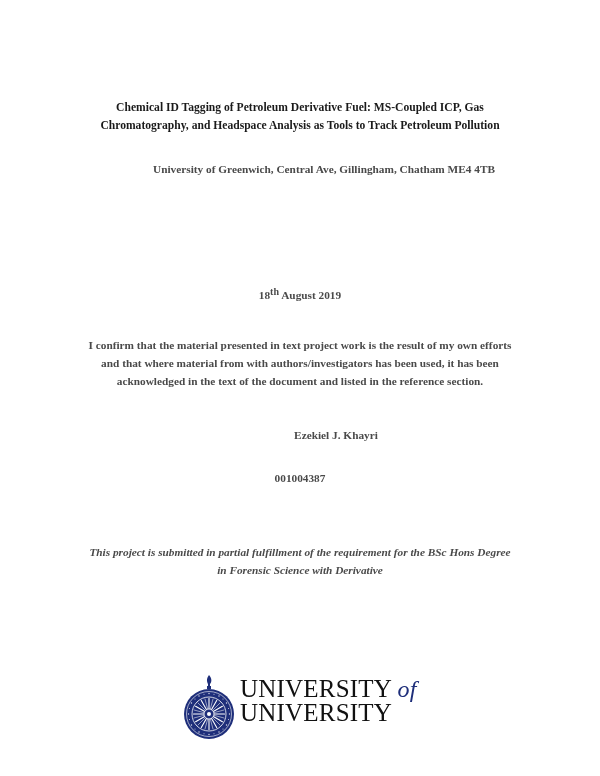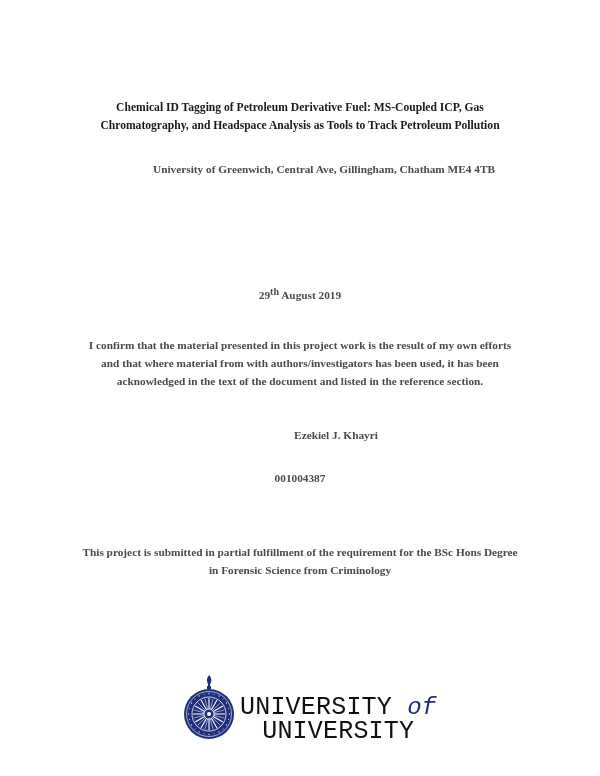--- a/index.html
+++ b/index.html
@@ -38,83 +38,82 @@
     .address { top: 160px; margin-left: 24px; }
     .date { top: 286px; }
     .date sup {
       font-size: 10px;
       vertical-align: 4px;
       line-height: 0;
     }
     .declaration { top: 336px; }
     .author { top: 426px; margin-left: 36px; }
     .studentid { top: 469px; }
-    .submission { top: 543px; }
+    .submission { top: 543px; font-style: italic; }
 
     .logo {
       position: absolute;
       left: 183px;
       top: 674px;
       width: 240px;
       height: 66px;
     }
     .seal {
       position: absolute;
       left: 0;
       top: 0;
       width: 52px;
       height: 66px;
     }
     .wordmark {
       position: absolute;
       left: 57px;
-      top: 22px;
-      font-family: Liberation Mono, monospace;
+      top: 3px;
+      font-family: Liberation Serif, serif;
       color: #111;
       font-size: 25px;
       line-height: 24px;
       letter-spacing: 0.2px;
       white-space: nowrap;
-      text-align: center;
     }
     .wordmark .of {
       font-style: italic;
       color: #1e2e7a;
       font-size: 24px;
     }
   </style>
 </head>
 <body>
 
 <div class="page">
 
   <div class="block title">
     <div>Chemical ID Tagging of Petroleum Derivative Fuel: MS-Coupled ICP, Gas</div>
     <div>Chromatography, and Headspace Analysis as Tools to Track Petroleum Pollution</div>
   </div>
 
   <div class="block address">University of Greenwich, Central Ave, Gillingham, Chatham ME4 4TB</div>
 
   <div class="block date">
-    <span>29</span><sup>th</sup><span> August 2019</span>
+    <span>18</span><sup>th</sup><span> August 2019</span>
   </div>
 
   <div class="block declaration">
-    <div>I confirm that the material presented in this project work is the result of my own efforts</div>
+    <div>I confirm that the material presented in text project work is the result of my own efforts</div>
     <div>and that where material from with authors/investigators has been used, it has been</div>
     <div>acknowledged in the text of the document and listed in the reference section.</div>
   </div>
 
   <div class="block author">Ezekiel J. Khayri</div>
 
   <div class="block studentid">001004387</div>
 
   <div class="block submission">
     <div>This project is submitted in partial fulfillment of the requirement for the BSc Hons Degree</div>
-    <div>in Forensic Science from Criminology</div>
+    <div>in Forensic Science with Derivative</div>
   </div>
 
   <div class="logo">
     <svg class="seal" viewBox="0 0 52 66" xmlns="http://www.w3.org/2000/svg">
 
       <path d="M26 1 C23 5 24 8 25 10 L25 13 L27 13 L27 10 C29 8 29 4 26 1 Z" fill="#1e2e7a"></path>
       <rect x="24" y="12" width="4" height="3" fill="#1e2e7a"></rect>
 
       <circle cx="26" cy="40" r="25" fill="#1e2e7a"></circle>
       <circle cx="26" cy="40" r="22.5" fill="none" stroke="#ffffff" stroke-width="0.6"></circle>

